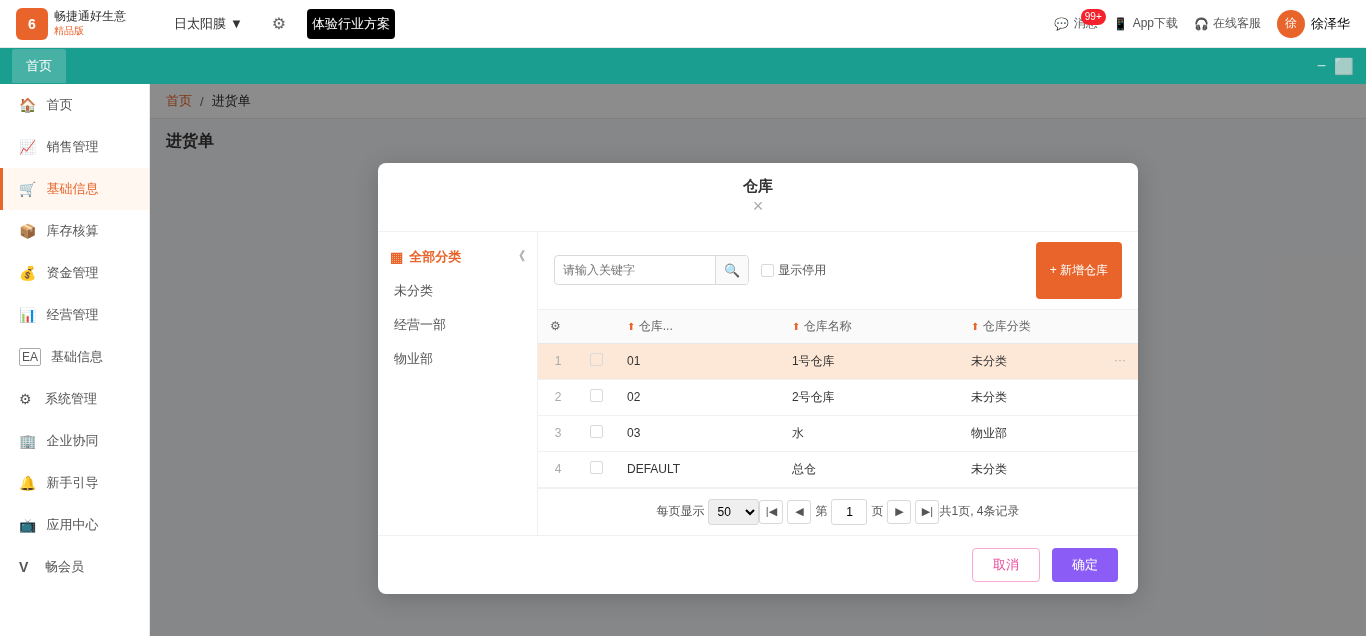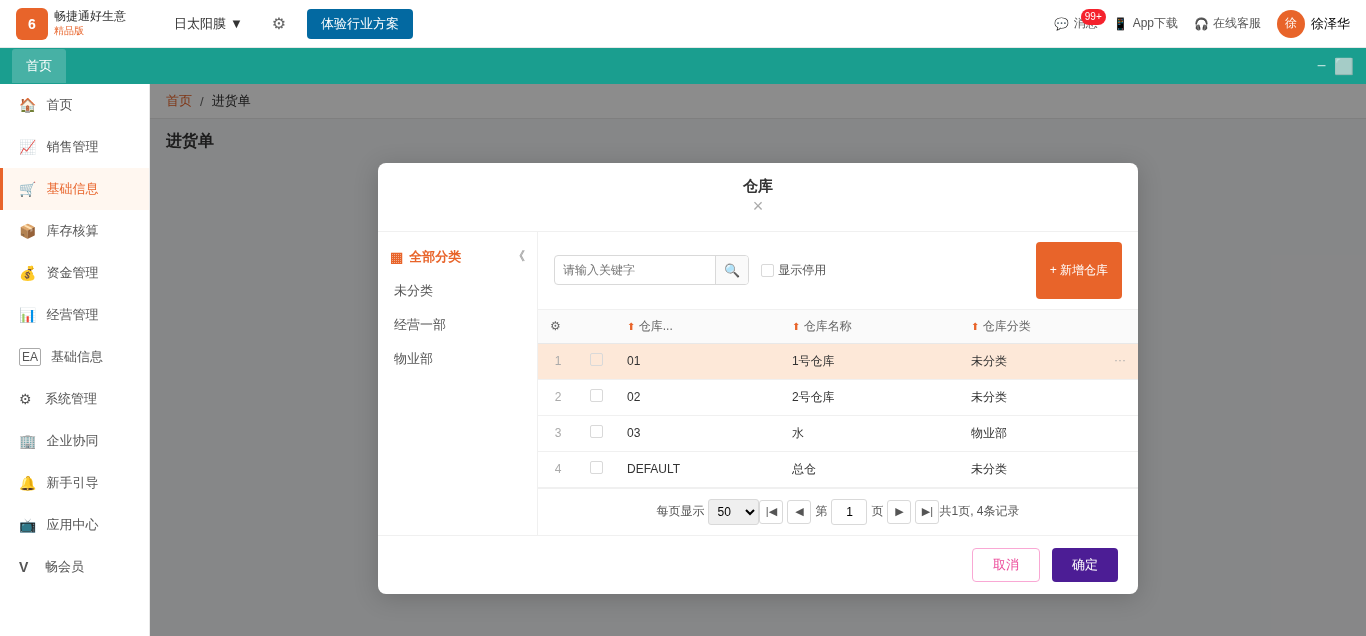--- a/index.html
+++ b/index.html
@@ -41,24 +41,24 @@
       display: flex; align-items: center; gap: 4px;
       font-size: 13px; color: #333; cursor: pointer;
       padding: 4px 8px; border-radius: 4px;
     }
     .gear-btn {
       width: 32px; height: 32px;
       display: flex; align-items: center; justify-content: center;
       cursor: pointer; color: #666; font-size: 16px;
     }
     .trial-btn {
-      background: #0369a1;
+      background: #000000;
       color: white;
       border: none;
-      padding: 6px 14px;
+      padding: 6px 5px;
       border-radius: 4px;
       cursor: pointer;
       font-size: 13px;
     }
     .header-right {
       display: flex; align-items: center; gap: 16px;
     }
     .header-icon-item {
       display: flex; align-items: center; gap: 4px;
       color: #555; cursor: pointer; font-size: 12px;
@@ -279,21 +279,21 @@
       padding: 12px 20px;
       border-top: 1px solid #f0f0f0;
     }
     .btn-cancel {
       padding: 7px 20px; border: 1px solid #f9a8d4;
       background: #fff; border-radius: 4px; cursor: pointer;
       font-size: 13px; color: #ec4899;
     }
     .btn-confirm {
       padding: 7px 20px; border: none;
-      background: #4c1d95; border-radius: 4px; cursor: pointer;
+      background: #8b5cf6; border-radius: 4px; cursor: pointer;
       font-size: 13px; color: #fff;
     }
 
     
     .page-main {
       padding: 12px 16px;
     }
     .page-title { font-size: 16px; font-weight: 600; color: #333; margin-bottom: 12px; }
     .toolbar-row {
       display: flex; align-items: center; gap: 8px; margin-bottom: 10px;

